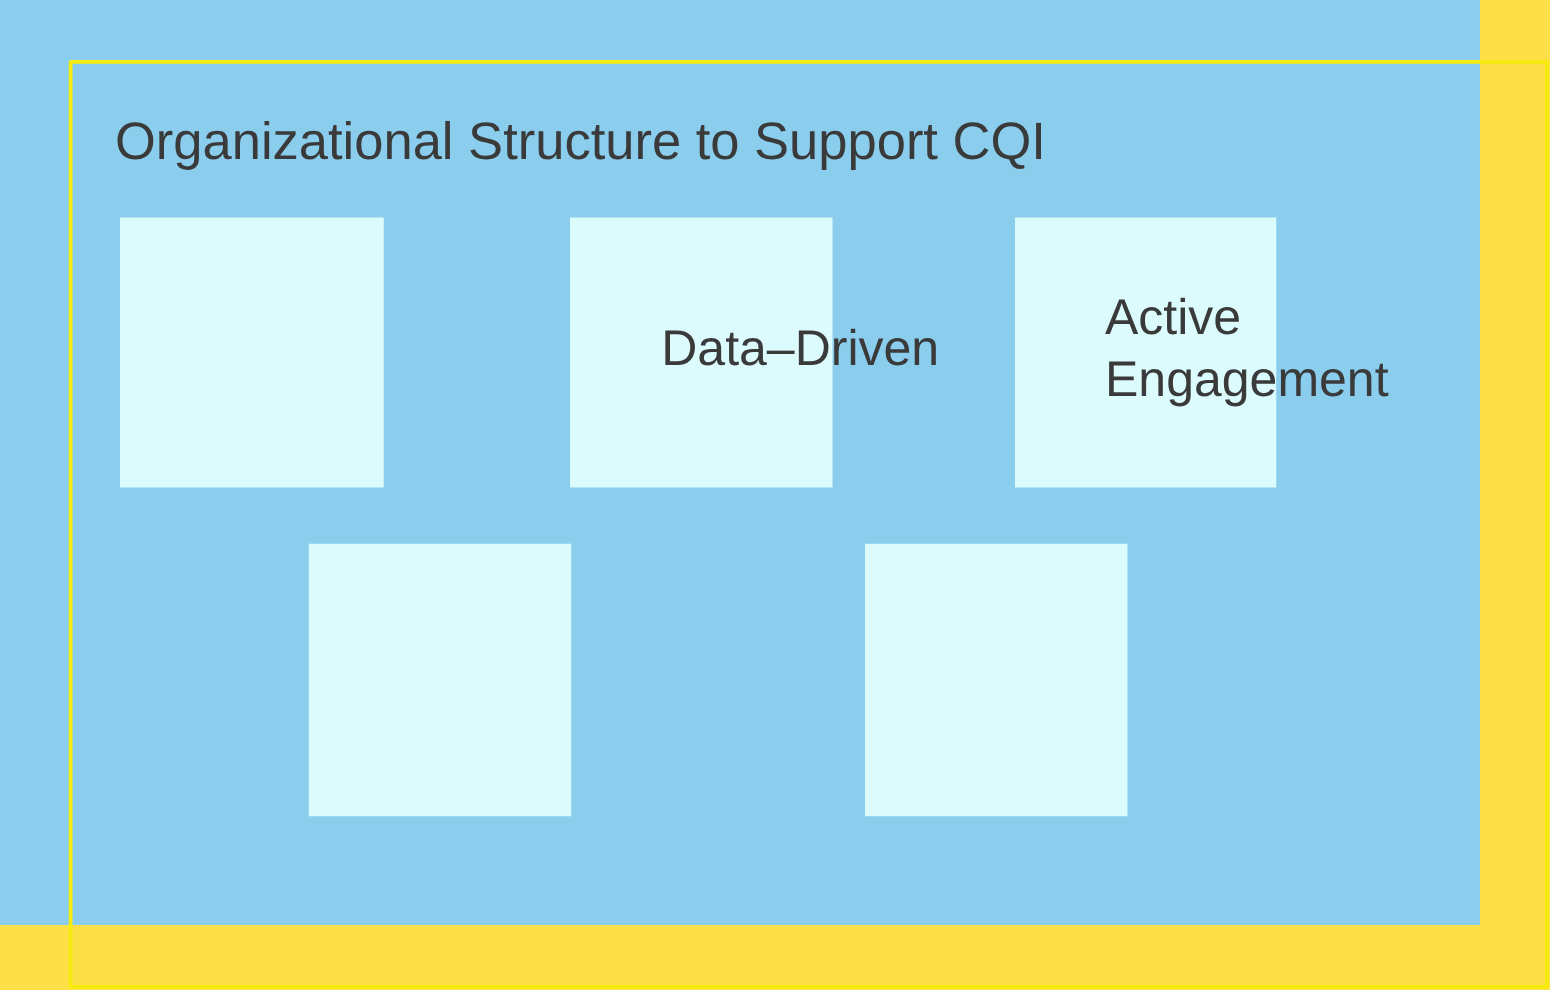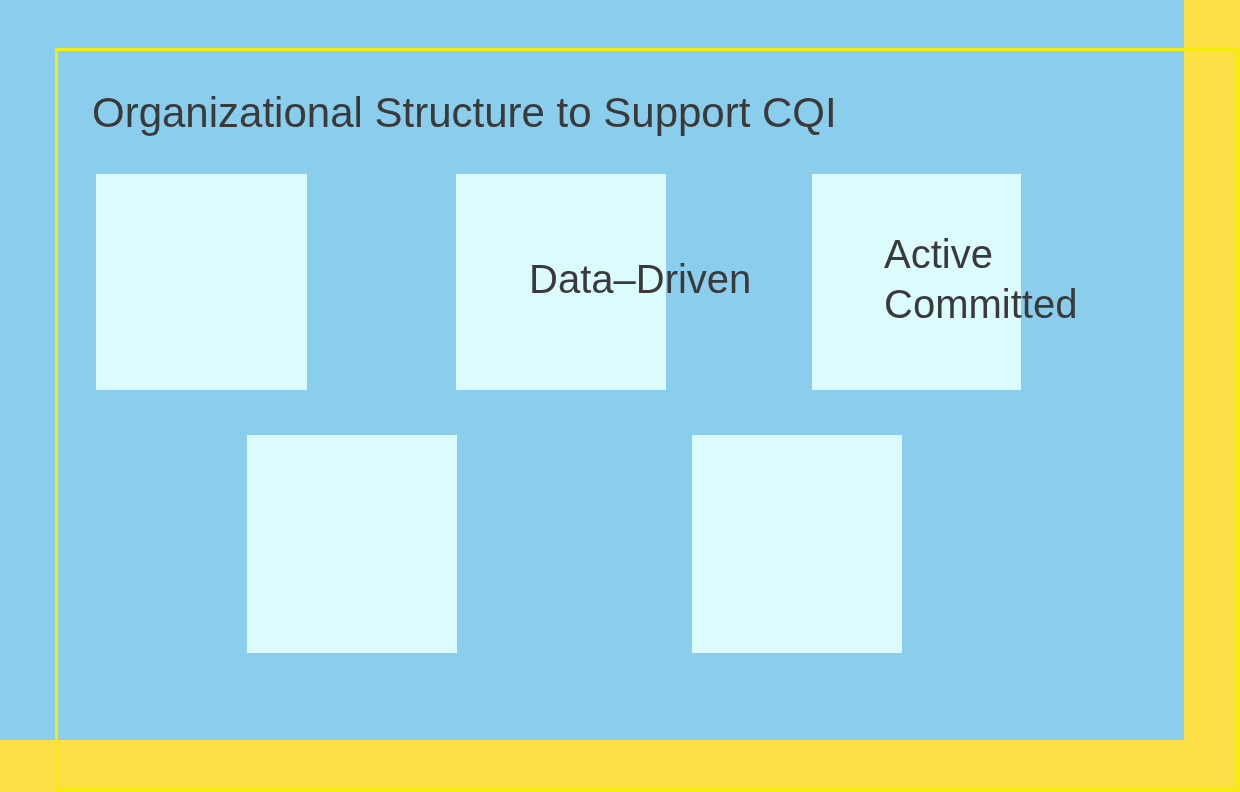--- a/index.html
+++ b/index.html
@@ -87,17 +87,17 @@
   <div class="concept-box box-1"></div>
   <div class="concept-box box-2"></div>
   <div class="concept-box box-3"></div>
   <div class="concept-box box-4"></div>
   <div class="concept-box box-5"></div>
 
 
   <p class="concept-label lbl-2">Data–Driven</p>
 
   <p class="concept-label lbl-3">Active
-Committed</p>
+Engagement</p>
 
 
 
 </div>
 
 </body></html>

